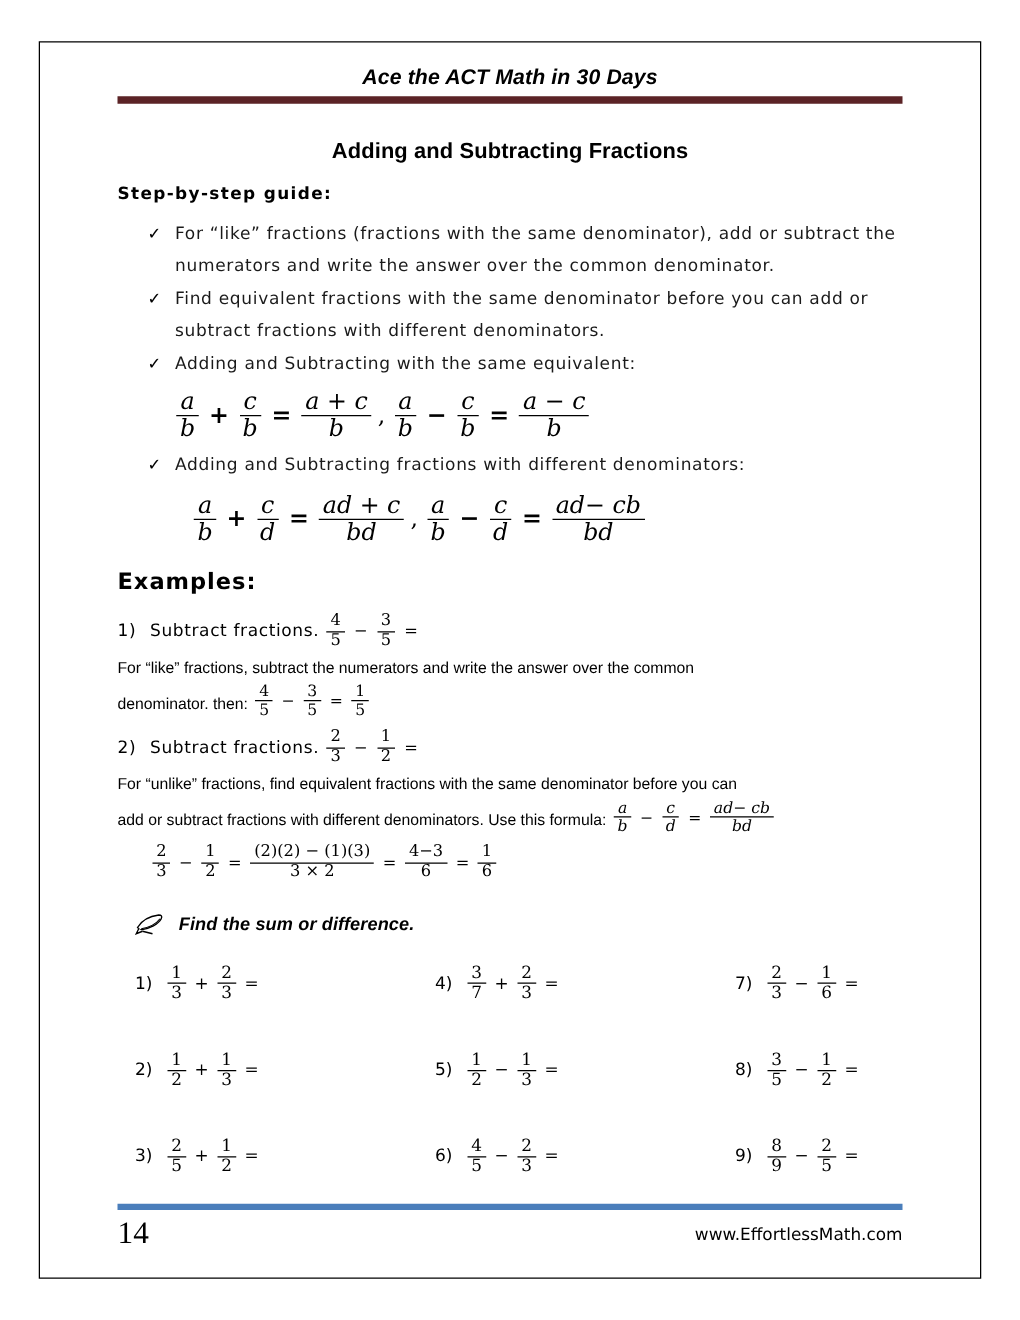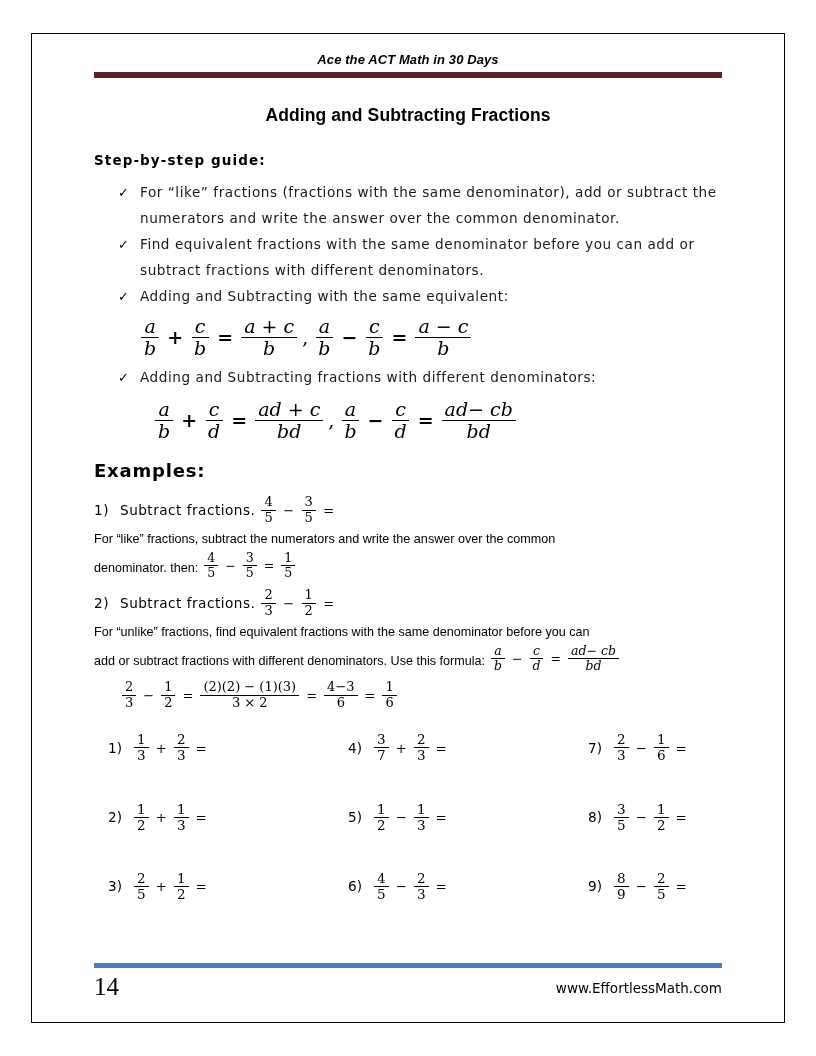--- a/index.html
+++ b/index.html
@@ -33,21 +33,21 @@
     width: 628px;
     height: 990px;
   }
 
   
   .running-head {
     text-align: center;
     font-family: "Liberation Sans", sans-serif;
     font-weight: bold;
     font-style: italic;
-    font-size: 13px;
+    font-size: 17px;
     letter-spacing: 0.1px;
     padding-top: 19px;
     color: #000;
   }
   .rule-top {
     margin-top: 5px;
     height: 6px;
     background: #5B2326;
     width: 628px;
   }
@@ -61,21 +61,21 @@
     margin-top: 27px;
     letter-spacing: 0.1px;
   }
 
   
   .guide-heading {
     font-family: "DejaVu Sans", sans-serif;
     font-weight: bold;
     font-size: 13.5px;
     letter-spacing: 1.1px;
-    margin-top: 26px;
+    margin-top: 16px;
   }
 
   
   .bullets {
     margin-top: 12px;
     padding-left: 24px;
   }
   .bullet {
     display: flex;
     align-items: flex-start;
@@ -469,20 +469,29 @@
         </span>
         <span class="op-light">=</span>
         <span class="frac">
           <span class="num">1</span>
           <span class="den">6</span>
         </span>
       </span>
     </div>
   </div>
 
+  <div class="practice-head">
+    <svg class="pencil-icon" viewBox="0 0 26 18">
+      <path d="M2 11 C5 6, 11 2, 19 1 C21 1, 22 2, 21 4 C19 8, 12 12, 4 13 Z" fill="#ffffff" stroke="#000000" stroke-width="1.1"></path>
+      <path d="M3 12 L1 16 L6 14" fill="#ffffff" stroke="#000000" stroke-width="1.1"></path>
+      <path d="M5 12 C11 11, 17 8, 20 4" fill="none" stroke="#000000" stroke-width="0.9"></path>
+      <path d="M6 14 L14 16" fill="none" stroke="#000000" stroke-width="1.1"></path>
+    </svg>
+    <span class="practice-title">Find the sum or difference.</span>
+  </div>
 
   <div class="problems">
 
     <div class="problem">
       <span class="pnum">1)</span>
       <span class="math">
         <span class="frac">
           <span class="num">1</span>
           <span class="den">3</span>
         </span>

